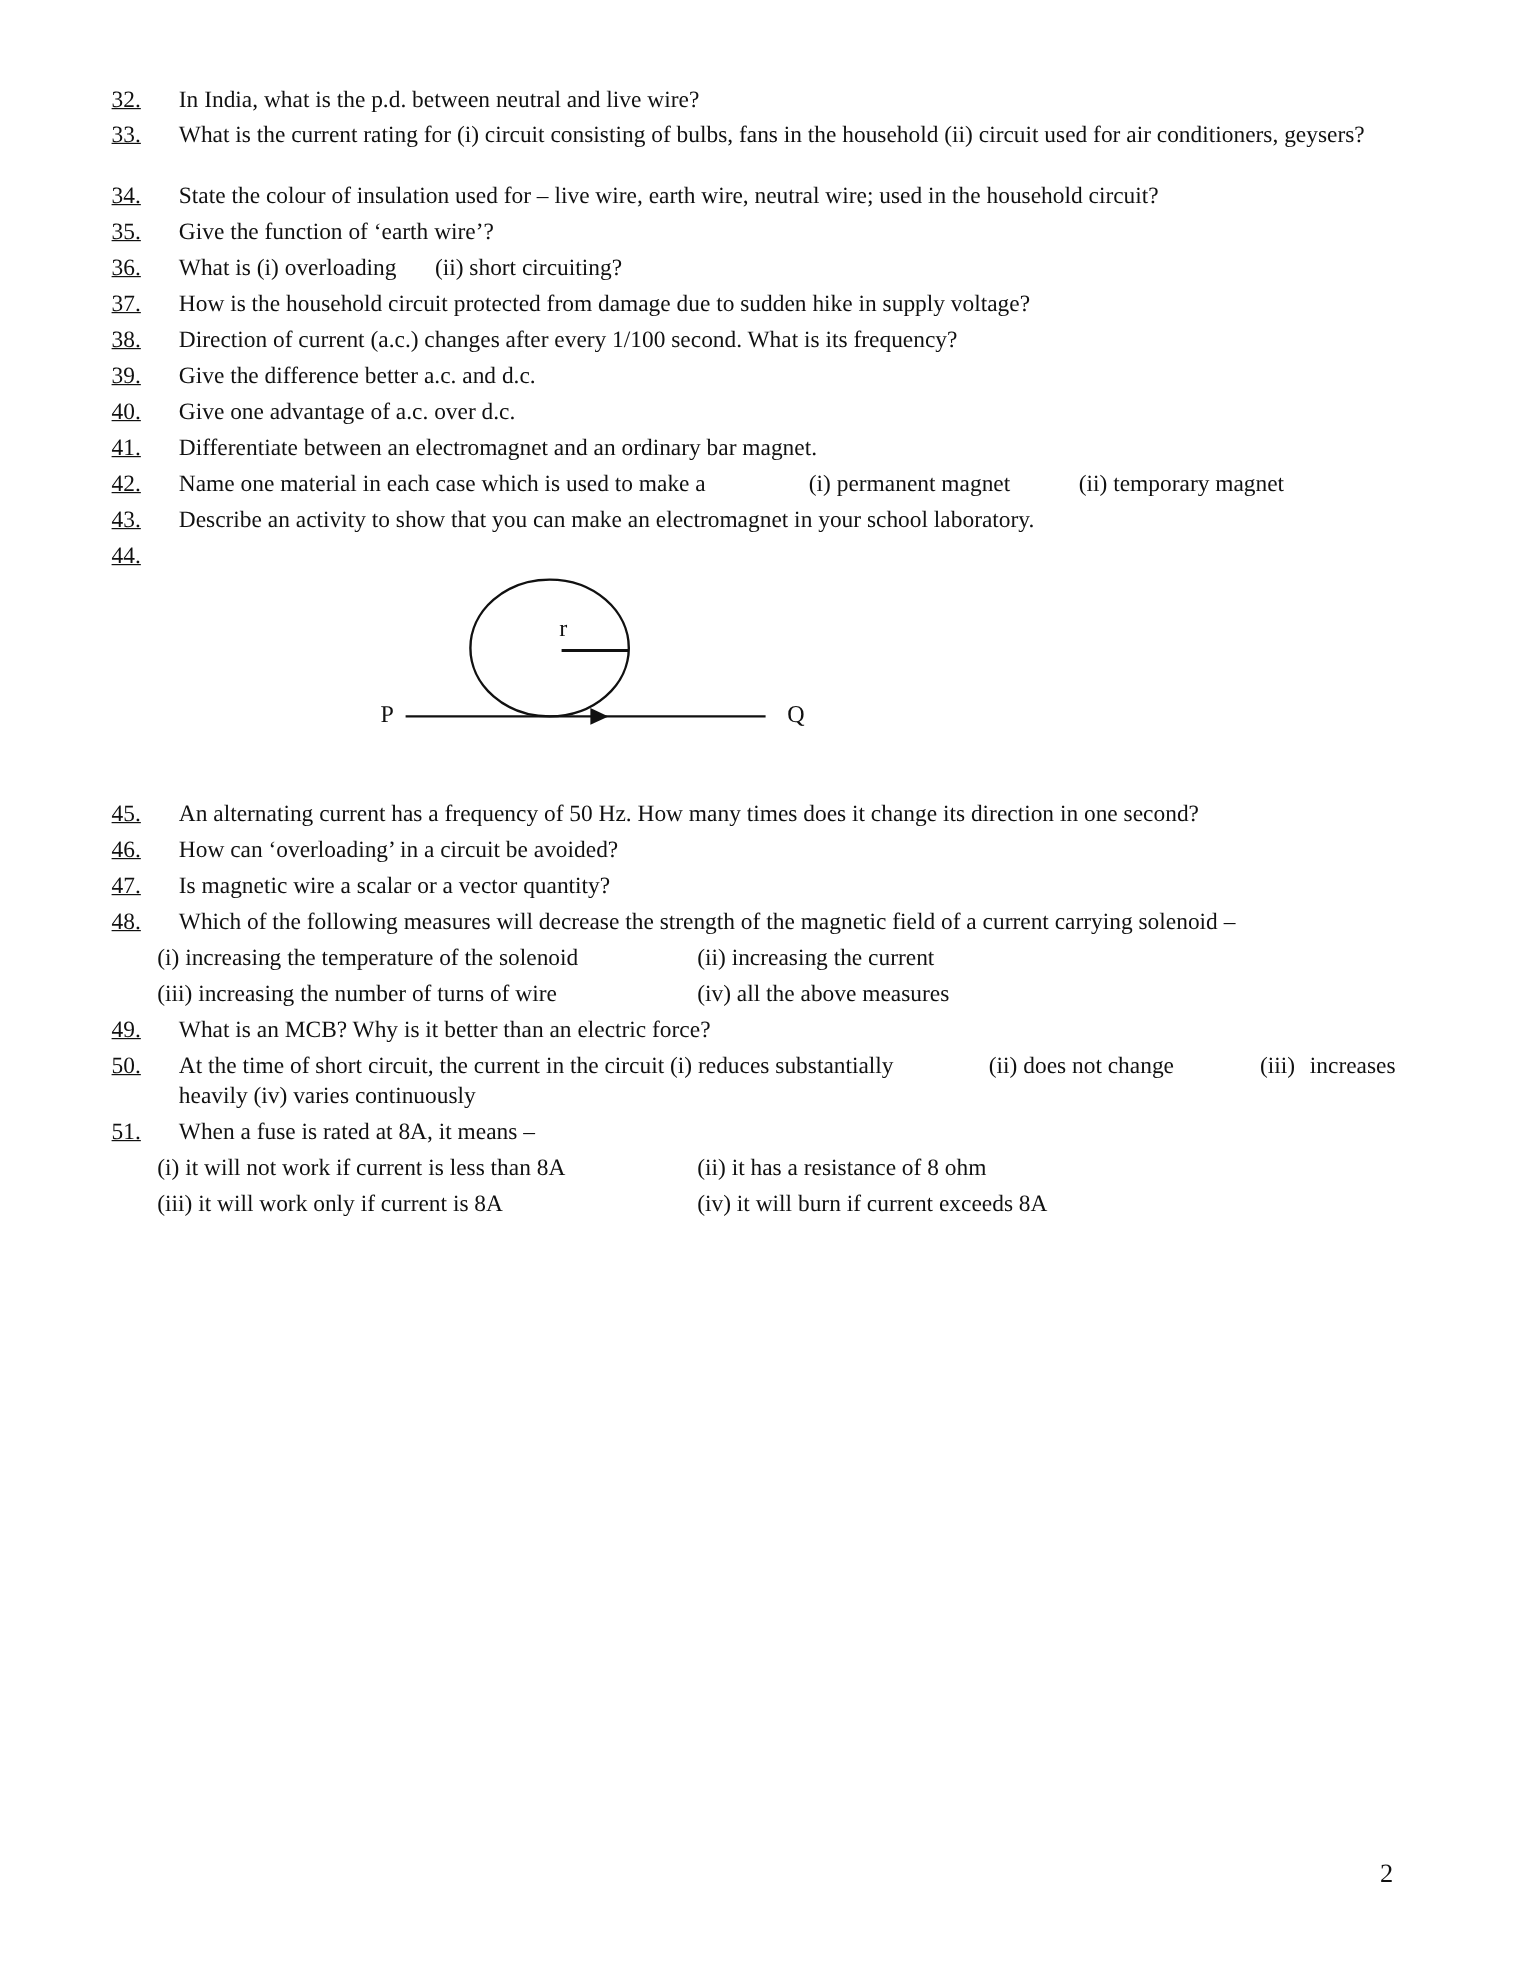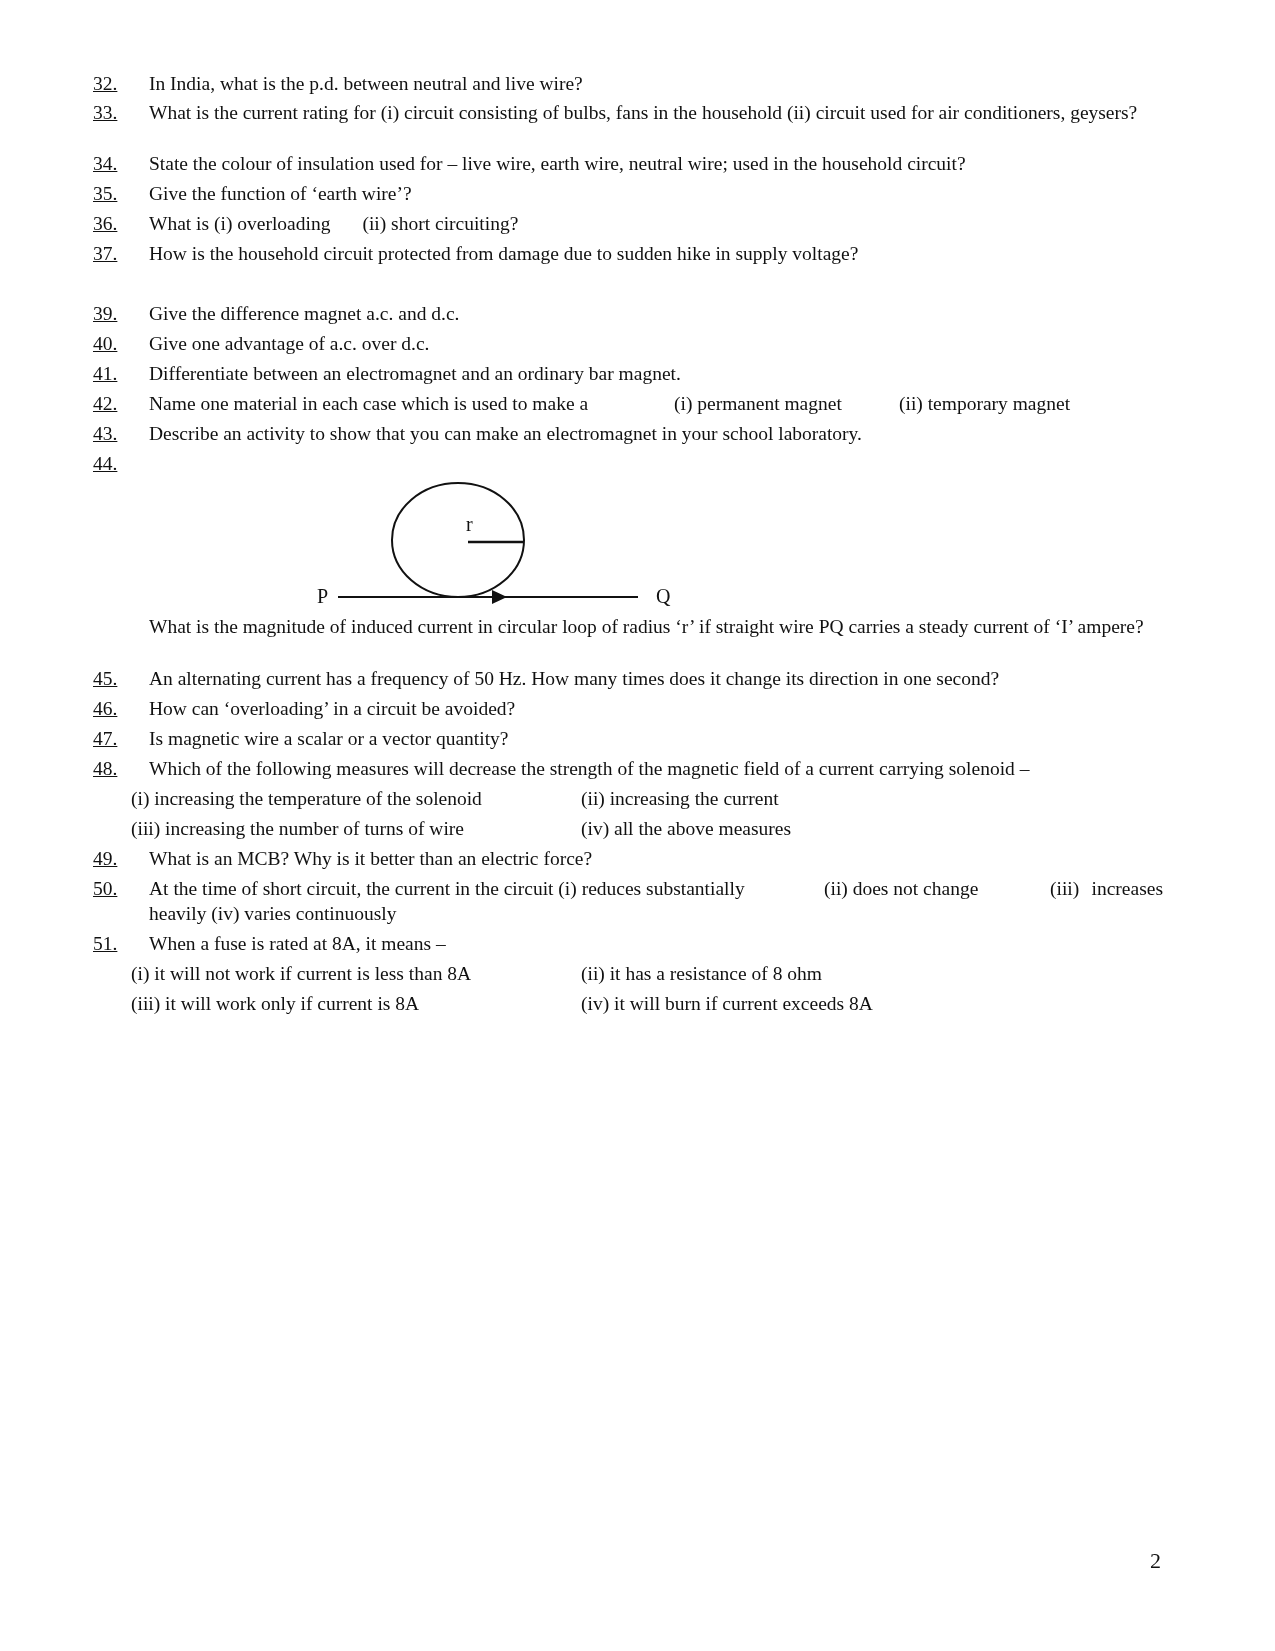--- a/index.html
+++ b/index.html
@@ -51,24 +51,28 @@
     <div class="txt" style="text-align:left">
       <span>What is (i) overloading</span><span class="gap" style="width:32px"></span><span>(ii) short circuiting?</span>
     </div>
   </div>
 
   <div class="q" style="top:241px">
     <span class="num">37.</span>
     <div class="txt">How is the household circuit protected from damage due to sudden hike in supply voltage?</div>
   </div>
 
+  <div class="q" style="top:271px">
+    <span class="num">38.</span>
+    <div class="txt">Direction of current (a.c.) changes after every 1/100 second. What is its frequency?</div>
+  </div>
 
   <div class="q" style="top:301px">
     <span class="num">39.</span>
-    <div class="txt">Give the difference magnet a.c. and d.c.</div>
+    <div class="txt">Give the difference better a.c. and d.c.</div>
   </div>
 
   <div class="q" style="top:331px">
     <span class="num">40.</span>
     <div class="txt">Give one advantage of a.c. over d.c.</div>
   </div>
 
   <div class="q" style="top:361px">
     <span class="num">41.</span>
     <div class="txt">Differentiate between an electromagnet and an ordinary bar magnet.</div>
@@ -97,23 +101,20 @@
       <ellipse cx="158" cy="70" rx="66" ry="57" fill="none" stroke="#111" stroke-width="2"></ellipse>
       <line x1="168" y1="72" x2="224" y2="72" stroke="#111" stroke-width="2.5"></line>
       <line x1="38" y1="127" x2="338" y2="127" stroke="#111" stroke-width="2"></line>
       <polygon points="192,120 207,127 192,134" fill="#111"></polygon>
     </svg>
     <span class="lbl" style="left:166px; top:42px">r</span>
     <span class="lbl" style="left:17px; top:114px">P</span>
     <span class="lbl" style="left:356px; top:114px">Q</span>
   </div>
 
-  <div class="q" style="top:614px">
-    <div class="txt">What is the magnitude of induced current in circular loop of radius ‘r’ if straight wire PQ carries a steady current of ‘I’ ampere?</div>
-  </div>
 
   <div class="q" style="top:666px">
     <span class="num">45.</span>
     <div class="txt">An alternating current has a frequency of 50 Hz. How many times does it change its direction in one second?</div>
   </div>
 
   <div class="q" style="top:696px">
     <span class="num">46.</span>
     <div class="txt">How can ‘overloading’ in a circuit be avoided?</div>
   </div>

